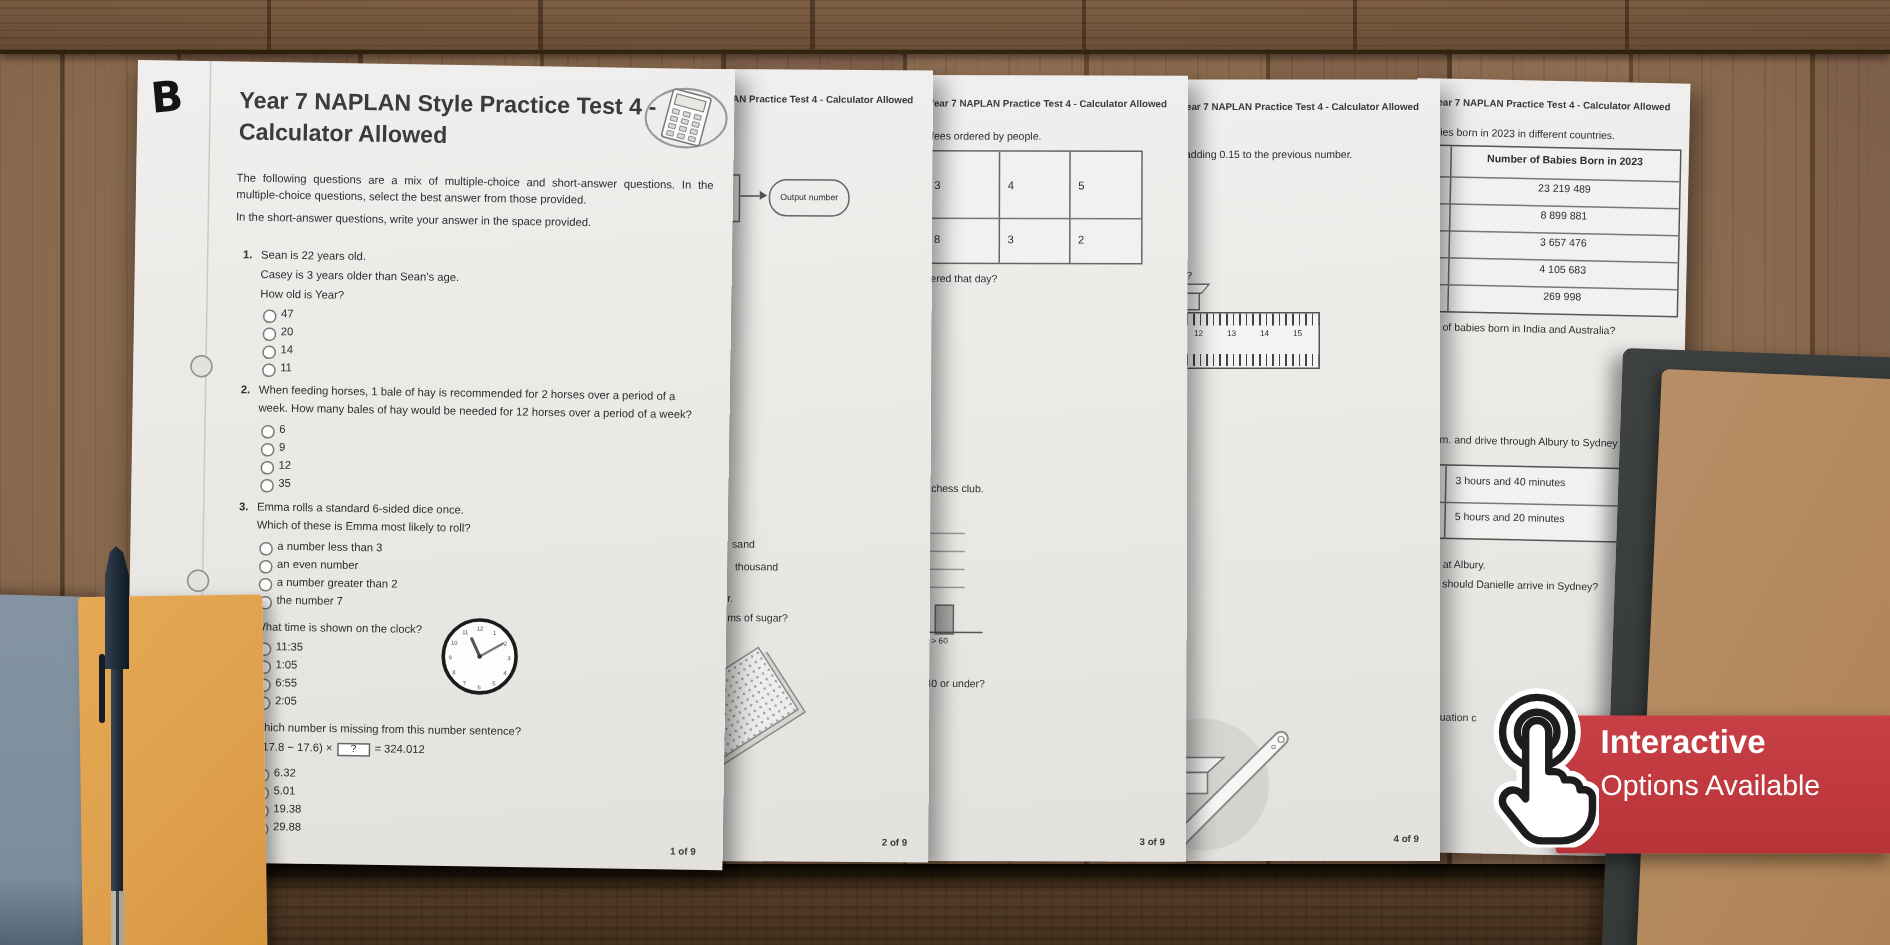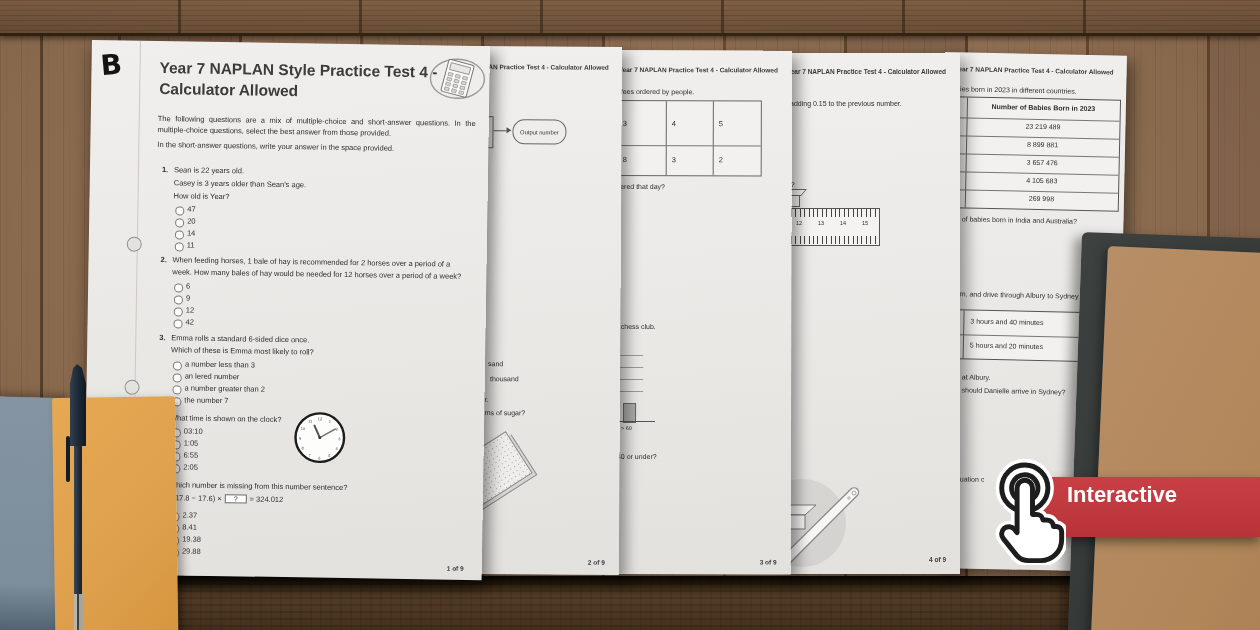--- a/index.html
+++ b/index.html
@@ -38,21 +38,21 @@
   .pnum{position:absolute;font-size:6.5px;font-weight:bold;color:#3a3a3a;}
   .radio{position:absolute;width:6.5px;height:6.5px;border:1px solid #7a7a78;border-radius:50%;background:#fcfcfb;}
   .frag{position:absolute;font-size:7px;color:#2d2d2d;white-space:nowrap;}
   .line{position:absolute;background:#777;}
   .vline{position:absolute;background:#666;width:1px;}
   .hole{position:absolute;width:13px;height:13px;border:1.5px solid #8f8f8d;border-radius:50%;background:#e4e2df;}
   .margin-rule{position:absolute;left:48px;top:0;width:1px;height:100%;background:#ccc9c5;}
   .eqbox{display:inline-block;width:20px;border:1px solid #666;text-align:center;font-size:7px;margin:0 3px;background:#fff;}
   
   .notebook{position:absolute;transform-origin:top left;}
-  .badge{position:absolute;left:1037px;top:477px;width:223px;height:60px;z-index:70;
+  .badge{position:absolute;left:1037px;top:477px;width:223px;height:92px;z-index:70;
     background:linear-gradient(180deg,#c84046,#b83338);border-radius:3px 0 0 3px;
     box-shadow:0 5px 11px rgba(0,0,0,.45);}
   .badge .title{position:absolute;left:30px;top:5px;font-size:22px;font-weight:bold;color:#fff;}
   .badge .subtitle{position:absolute;left:30px;top:37px;font-size:19px;color:#fff;}
 </style>
 </head>
 <body>
 
 <div class="stage">
 
@@ -229,37 +229,37 @@
     <span class="t q b" style="left:72px;top:214px;">2.</span>
     <span class="t q" style="left:84px;top:214px;">When feeding horses, 1 bale of hay is recommended for 2 horses over a period of a</span>
     <span class="t q" style="left:84px;top:226px;">week. How many bales of hay would be needed for 12 horses over a period of a week?</span>
     <div class="radio" style="left:86px;top:242px;"></div>
     <span class="t q" style="left:98px;top:240px;">6</span>
     <div class="radio" style="left:86px;top:254px;"></div>
     <span class="t q" style="left:98px;top:252px;">9</span>
     <div class="radio" style="left:86px;top:266px;"></div>
     <span class="t q" style="left:98px;top:264px;">12</span>
     <div class="radio" style="left:86px;top:278px;"></div>
-    <span class="t q" style="left:98px;top:276px;">42</span>
+    <span class="t q" style="left:98px;top:276px;">35</span>
 
     <span class="t q b" style="left:72px;top:292px;">3.</span>
     <span class="t q" style="left:84px;top:292px;">Emma rolls a standard 6-sided dice once.</span>
     <span class="t q" style="left:84px;top:304px;">Which of these is Emma most likely to roll?</span>
     <div class="radio" style="left:86px;top:320px;"></div>
     <span class="t q" style="left:98px;top:318px;">a number less than 3</span>
     <div class="radio" style="left:86px;top:332px;"></div>
-    <span class="t q" style="left:98px;top:330px;">an lered number</span>
+    <span class="t q" style="left:98px;top:330px;">an even number</span>
     <div class="radio" style="left:86px;top:344px;"></div>
     <span class="t q" style="left:98px;top:342px;">a number greater than 2</span>
     <div class="radio" style="left:86px;top:356px;"></div>
     <span class="t q" style="left:98px;top:354px;">the number 7</span>
 
     <span class="t q" style="left:84px;top:372px;">What time is shown on the clock?</span>
     <div class="radio" style="left:86px;top:387px;"></div>
-    <span class="t q" style="left:98px;top:385px;">03:10</span>
+    <span class="t q" style="left:98px;top:385px;">11:35</span>
     <div class="radio" style="left:86px;top:399px;"></div>
     <span class="t q" style="left:98px;top:397px;">1:05</span>
     <div class="radio" style="left:86px;top:411px;"></div>
     <span class="t q" style="left:98px;top:409px;">6:55</span>
     <div class="radio" style="left:86px;top:423px;"></div>
     <span class="t q" style="left:98px;top:421px;">2:05</span>
     <svg style="position:absolute;left:206px;top:366px;" width="56" height="56" viewBox="0 0 60 60">
       <circle cx="30" cy="30" r="26" fill="#fdfdfc" stroke="#1c1c1c" stroke-width="2.6"></circle>
       <g font-size="4.2" fill="#444" text-anchor="middle" font-family="Liberation Sans, sans-serif">
         <text x="30" y="11.5">12</text>
@@ -278,23 +278,23 @@
       <line x1="30" y1="30" x2="24.1" y2="17.3" stroke="#555" stroke-width="2.2" stroke-linecap="round"></line>
       <line x1="30" y1="30" x2="46.5" y2="20.5" stroke="#777" stroke-width="1.6" stroke-linecap="round"></line>
       <circle cx="30" cy="30" r="1.6" fill="#333"></circle>
     </svg>
 
     <span class="t q" style="left:84px;top:439px;">Which number is missing from this number sentence?</span>
     <span class="t q" style="left:84px;top:452px;">
       <span>(117.8 − 17.6) ×</span><span class="eqbox">?</span><span>= 324.012</span>
     </span>
     <div class="radio" style="left:86px;top:471px;"></div>
-    <span class="t q" style="left:98px;top:469px;">2.37</span>
+    <span class="t q" style="left:98px;top:469px;">6.32</span>
     <div class="radio" style="left:86px;top:483px;"></div>
-    <span class="t q" style="left:98px;top:481px;">8.41</span>
+    <span class="t q" style="left:98px;top:481px;">5.01</span>
     <div class="radio" style="left:86px;top:495px;"></div>
     <span class="t q" style="left:98px;top:493px;">19.38</span>
     <div class="radio" style="left:86px;top:507px;"></div>
     <span class="t q" style="left:98px;top:505px;">29.88</span>
 
     <span class="pnum" style="right:18px;top:519px;">1 of 9</span>
   </div>
 
   <div class="notebook" style="left:1082px;top:232px;width:220px;height:420px;z-index:60;transform:rotate(2deg);
               background:linear-gradient(120deg,#3d4241,#343938 60%,#2d3231);border-radius:6px 0 0 0;
@@ -313,20 +313,21 @@
     <div style="position:absolute;left:6px;top:0;width:16px;height:82px;background:linear-gradient(90deg,#32404e,#1c2835 55%,#101a24);
                 clip-path:polygon(45% 0%,75% 5%,100% 24%,100% 100%,0 100%,0 24%,20% 5%);"></div>
     <div style="position:absolute;left:2px;top:72px;width:3.5px;height:46px;background:#141d26;border-radius:2px;"></div>
     <div style="position:absolute;left:10px;top:82px;width:8px;height:148px;background:linear-gradient(90deg,#3a4856,#222d39 60%,#171f29);"></div>
     <div style="position:absolute;left:10px;top:230px;width:9px;height:36px;
                 background:linear-gradient(90deg,#b9b5a7 0 3px,#3a4048 3px 5px,#a8a496 5px 9px);"></div>
   </div>
 
   <div class="badge">
     <span class="title">Interactive</span>
+    <span class="subtitle">Options Available</span>
   </div>
   <svg style="position:absolute;left:988px;top:455px;z-index:71;" width="78" height="110" viewBox="0 0 70 100">
     <g stroke="#ffffff" stroke-width="11" fill="none" stroke-linecap="round" stroke-linejoin="round">
       <circle cx="33" cy="30" r="21"></circle>
       <circle cx="33" cy="30" r="12"></circle>
       <path d="M26 30 a7 7 0 0 1 14 0 v24 h3.5 a6 6 0 0 1 6 5 h3.5 a6 6 0 0 1 6 6 h2.5 a5 5 0 0 1 5 5 v7 a19 19 0 0 1 -19 19 h-11 a14 14 0 0 1 -11 -5 l-12 -15 a6.5 6.5 0 0 1 10 -8.5 l2.5 3 z" fill="#fff"></path>
     </g>
     <g stroke="#1d1d1d" stroke-width="4.5" fill="none" stroke-linecap="round" stroke-linejoin="round">
       <circle cx="33" cy="30" r="21"></circle>
       <circle cx="33" cy="30" r="12"></circle>

